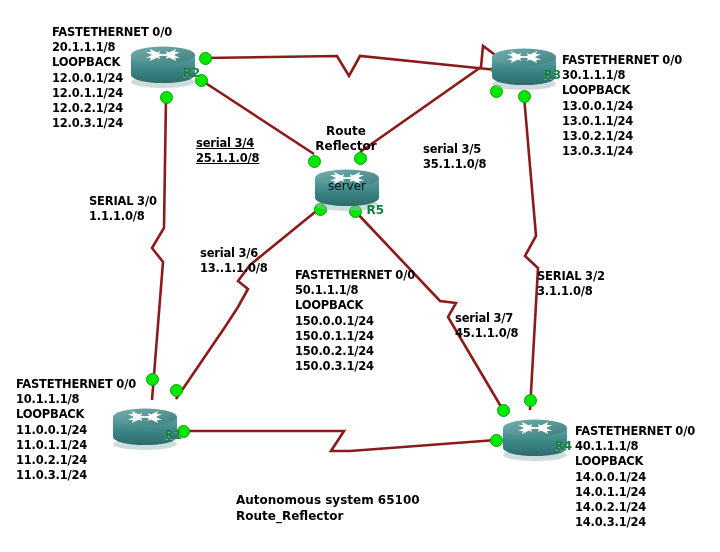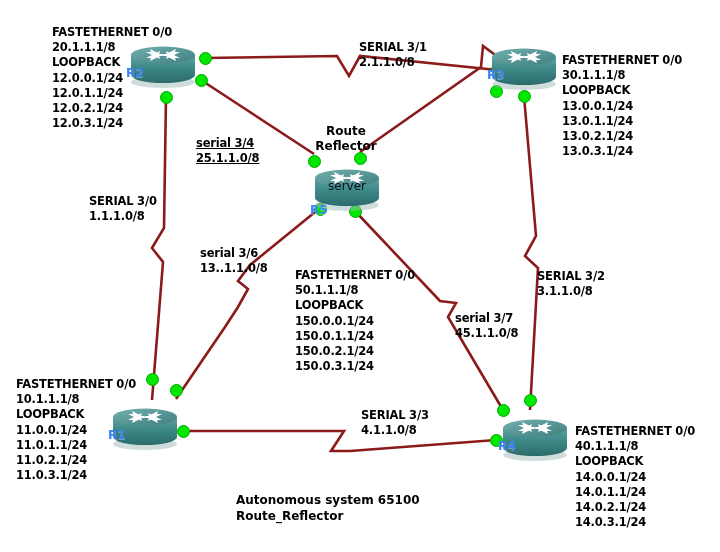--- a/index.html
+++ b/index.html
@@ -61,25 +61,25 @@
     position: absolute;
     left: 0; top: 0;
     width: 74px;
     height: 46px;
   }
   .node .rlabel {
     position: absolute;
     left: 0;
     top: 24px;
     width: 74px;
-    text-align: left;
+    text-align: right;
     font-family: "DejaVu Sans", sans-serif;
     font-weight: bold;
     font-size: 12px;
-    color: #3b82f6;
+    color: #15803d;
     text-shadow: 0 1px 0 rgba(255,255,255,0.35);
     pointer-events: none;
   }
   .node .inner-label {
     position: absolute;
     left: 0;
     top: 14px;
     width: 74px;
     text-align: center;
     font-family: "DejaVu Sans", sans-serif;
@@ -320,31 +320,29 @@
 11.0.2.1/24
 11.0.3.1/24</div>
   <div class="textblock" style="left:575px; top:424px;">FASTETHERNET 0/0
 40.1.1.1/8
 LOOPBACK
 14.0.0.1/24
 14.0.1.1/24
 14.0.2.1/24
 14.0.3.1/24</div>
 
-  <div class="linklabel" style="left:359px; top:40px;">SERIAL 3/1
-2.1.1.0/8</div>
   <div class="linklabel" style="left:196px; top:136px;text-decoration:underline;">serial 3/4
 25.1.1.0/8</div>
+  <div class="linklabel" style="left:423px; top:142px;">serial 3/5
+35.1.1.0/8</div>
   <div class="linklabel" style="left:89px;  top:194px;">SERIAL 3/0
 1.1.1.0/8</div>
   <div class="linklabel" style="left:200px; top:246px;">serial 3/6
 13..1.1.0/8</div>
   <div class="linklabel" style="left:537px; top:269px;">SERIAL 3/2
 3.1.1.0/8</div>
   <div class="linklabel" style="left:455px; top:311px;">serial 3/7
 45.1.1.0/8</div>
-  <div class="linklabel" style="left:361px; top:408px;">SERIAL 3/3
-4.1.1.0/8</div>
 
   <div class="asnote" style="left:236px; top:456px;margin-top:36px;">Autonomous system 65100
 Route_Reflector</div>
 
 </div>
 
 </body></html>

